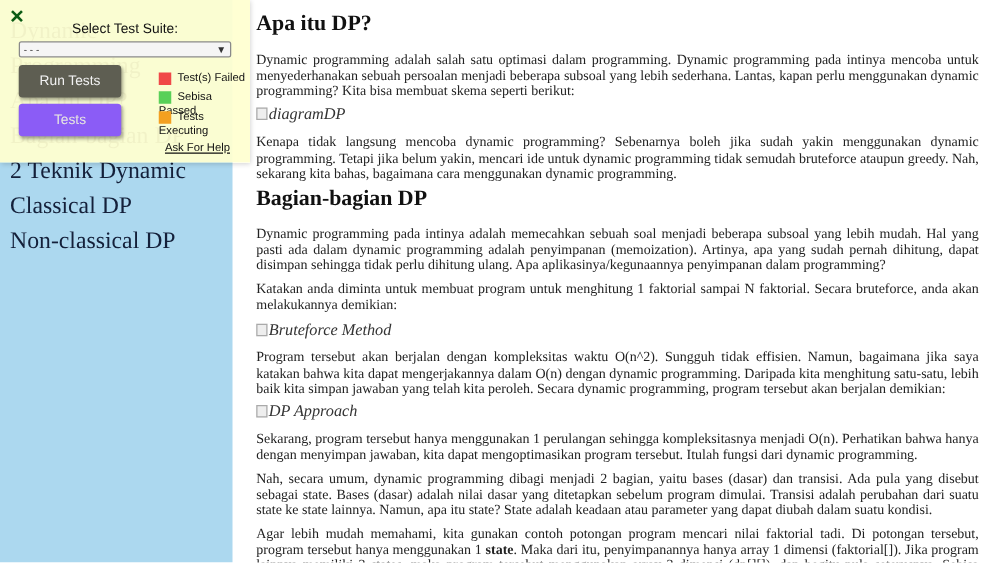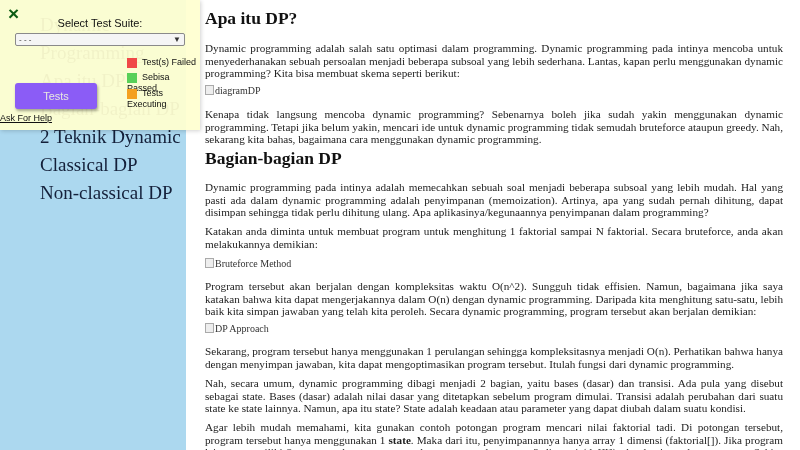--- a/index.html
+++ b/index.html
@@ -1,21 +1,21 @@
 <!DOCTYPE html>
 <html><head>
 <meta charset="utf-8">
 <style>
   * { box-sizing: border-box; }
   html, body { margin: 0; padding: 0; width: 800px; height: 450px; overflow: hidden; }
   body { font-family: "Liberation Serif", serif; background: #ffffff; position: relative; }
 
   .sidebar {
     position: absolute; left: 0; top: 0; width: 186px; height: 450px;
-    background: #acd8ef; color: #1a1a2e; padding-left: 32px;
+    background: #acd8ef; color: #1a1a2e;
   }
   .sidebar-nav { padding: 11px 0 0 8px; }
   .nav-link {
     display: block; font-size: 19px; line-height: 28px; color: #14203a;
     text-decoration: none;
   }
   .sidebar-footer {
     position: absolute; left: 7px; top: 428px; font-size: 11px; color: #1a1a2e;
   }
 
@@ -42,31 +42,31 @@
   .btn {
     position: absolute; left: 15px; width: 82px; height: 26px; border-radius: 3px;
     color: #f2f2f2; font-size: 11px; text-align: center; line-height: 26px;
     box-shadow: 1px 2px 3px rgba(0,0,0,0.35); cursor: pointer;
   }
   .btn-run { top: 52px; background: #5e5e52; }
   .btn-tests { top: 83px; background: #8b5cf6; color: #e8e8e0; }
   .legend-row { position: absolute; left: 113px; font-size: 9px; color: #111; height: 11px; line-height: 11px; padding-left: 14px; }
   .legend-swatch { display: inline-block; width: 10px; height: 10px; vertical-align: middle; margin-right: 5px; }
   .help-link {
-    position: absolute; left: 0; width: 184px; top: 113px; text-align: left;
+    position: absolute; left: 0; width: 184px; top: 113px; text-align: right;
     font-size: 9px; color: #111; text-decoration: underline; cursor: pointer;
   }
 
   .content {
     position: absolute; left: 205px; top: 0; width: 578px; color: #222;
     font-size: 11.2px; line-height: 12.6px;
   }
   .content h2 { font-size: 17.5px; font-weight: bold; margin: 0; position: absolute; left: 0; color: #111; }
   .content p { margin: 0; text-align: justify; position: absolute; left: 0; width: 578px; }
-  .img-alt { position: absolute; left: 0; font-size: 10px; color: #333; }
+  .img-alt { position: absolute; left: 0; font-size: 13px; color: #333; font-style: italic; }
   .img-alt .broken {
     display: inline-block; width: 9px; height: 10px; border: 1px solid #aaa;
     vertical-align: -1px; margin-right: 1px; background: #eee;
   }
 </style>
 </head>
 <body>
 
 <div class="sidebar">
   <nav class="sidebar-nav">
@@ -79,20 +79,21 @@
   </nav>
 </div>
 
 <div class="overlay">
   <div class="close-btn">×</div>
   <div class="suite-label">Select Test Suite:</div>
   <div class="suite-select">
     <span>- - -</span>
     <span class="arrow">▼</span>
   </div>
+  <div class="btn btn-run">Run Tests</div>
   <div class="btn btn-tests">Tests</div>
 
   <div class="legend-row" style="top:57px">
     <span class="legend-swatch" style="background:#f04848"></span><span>Test(s) Failed</span>
   </div>
   <div class="legend-row" style="top:72px">
     <span class="legend-swatch" style="background:#58d058"></span><span>Sebisa Passed</span>
   </div>
   <div class="legend-row" style="top:88px">
     <span class="legend-swatch" style="background:#f4a020"></span><span>Tests Executing</span>

